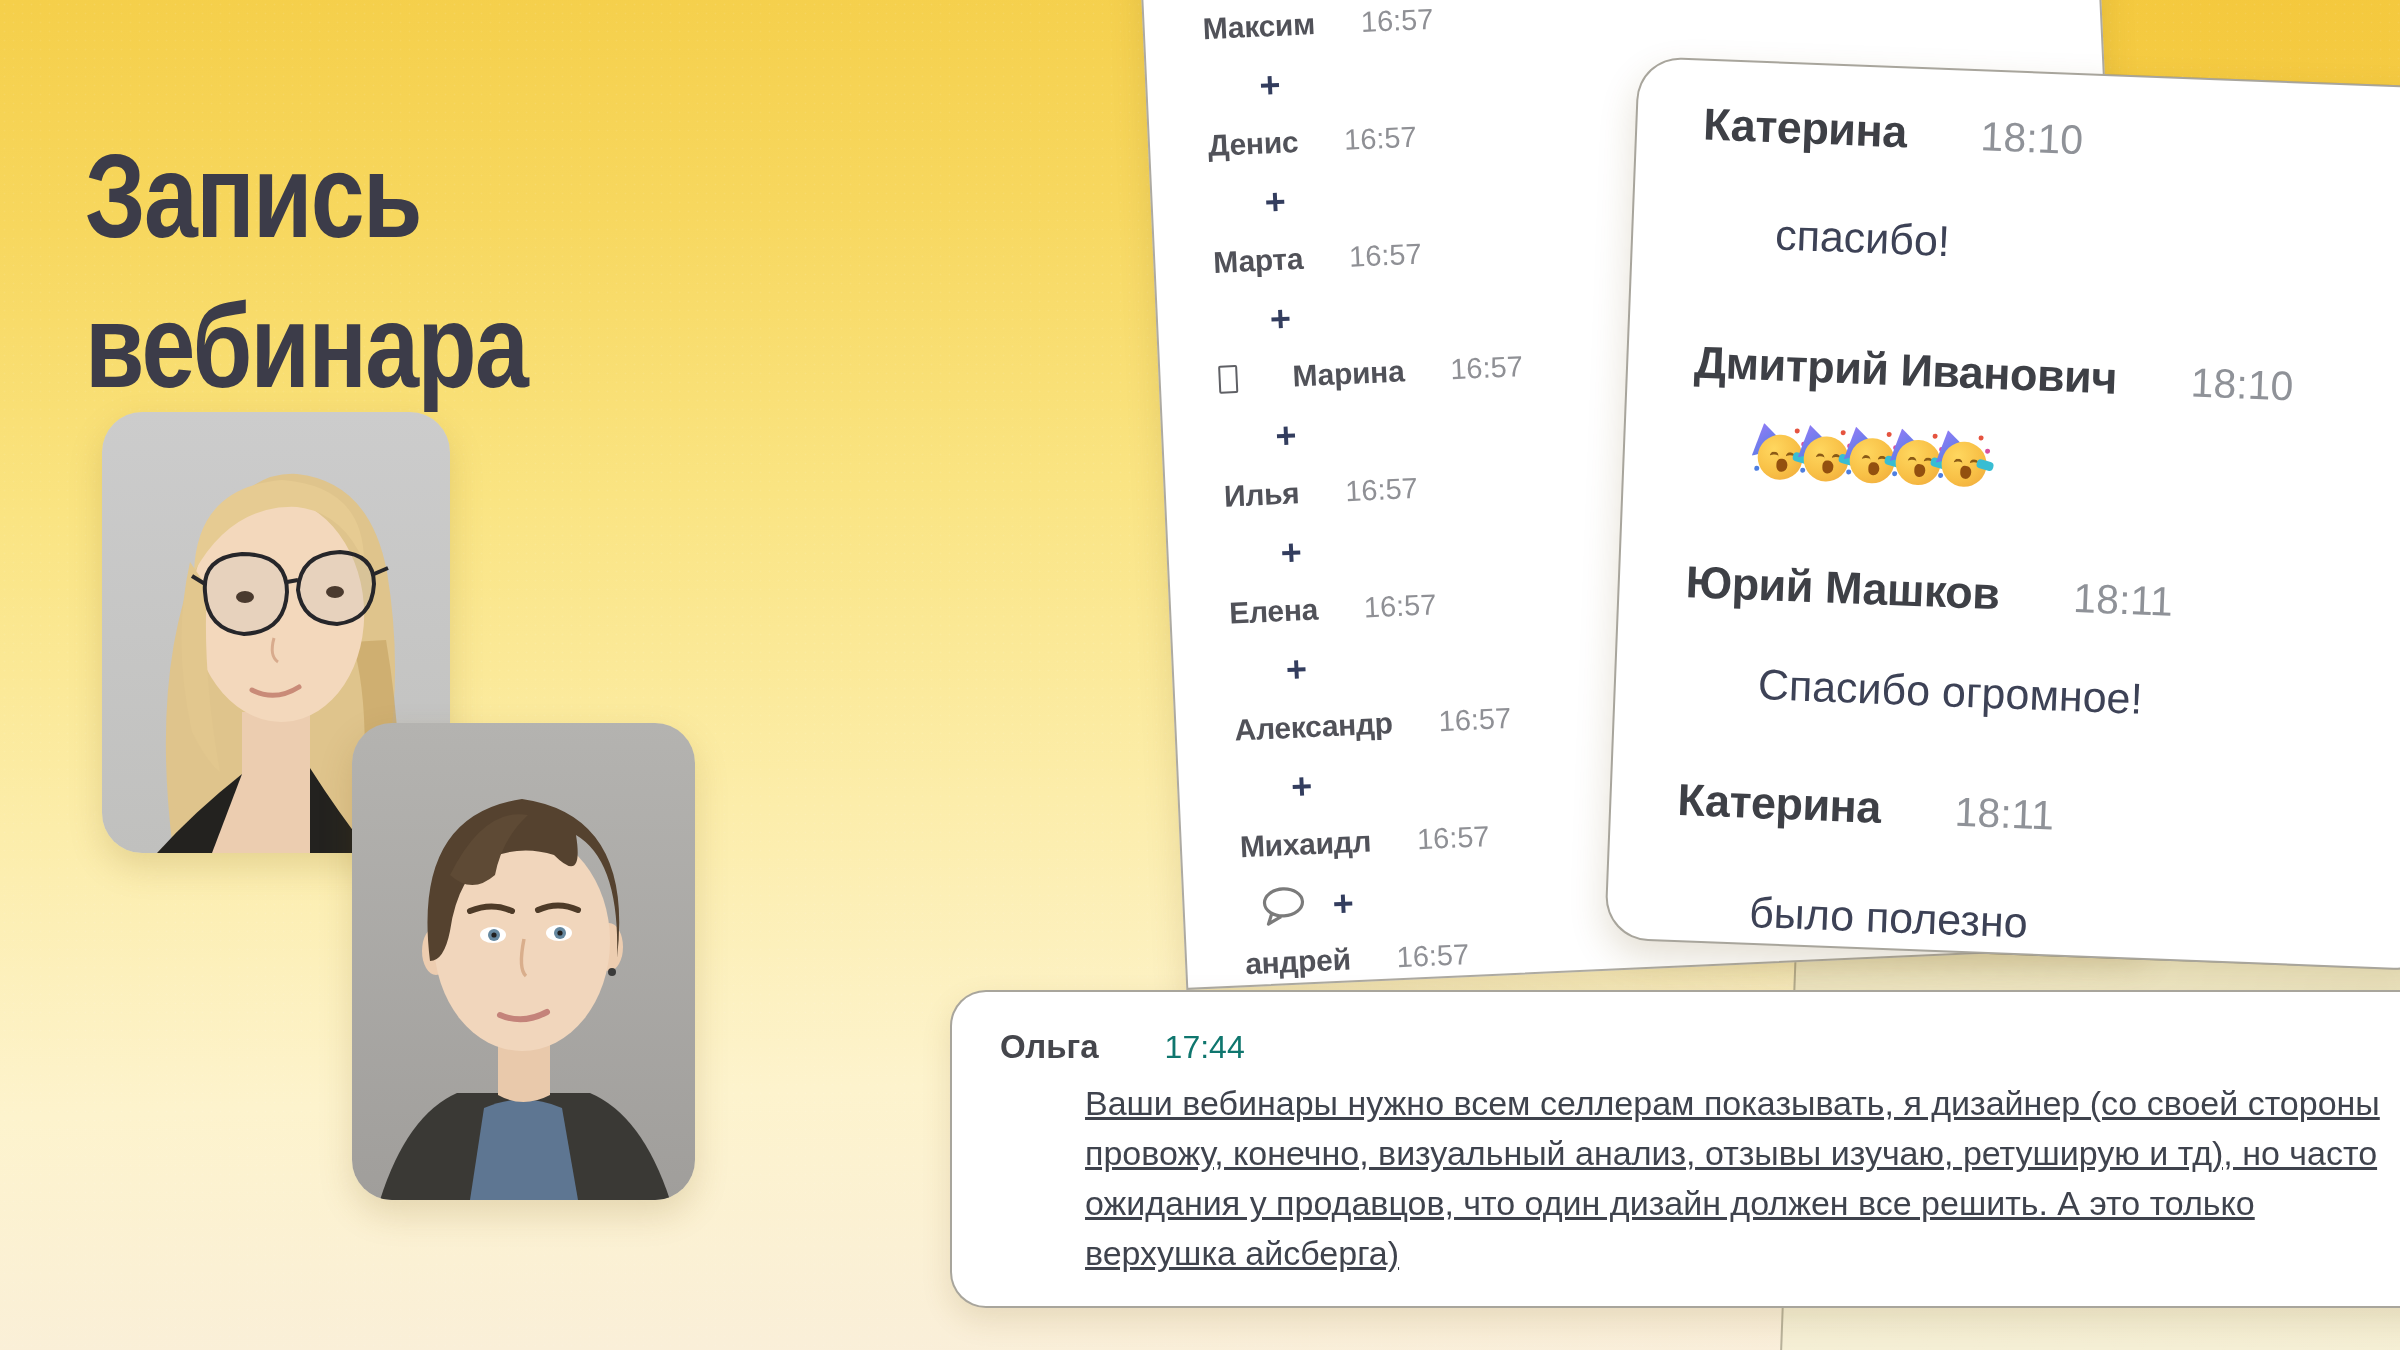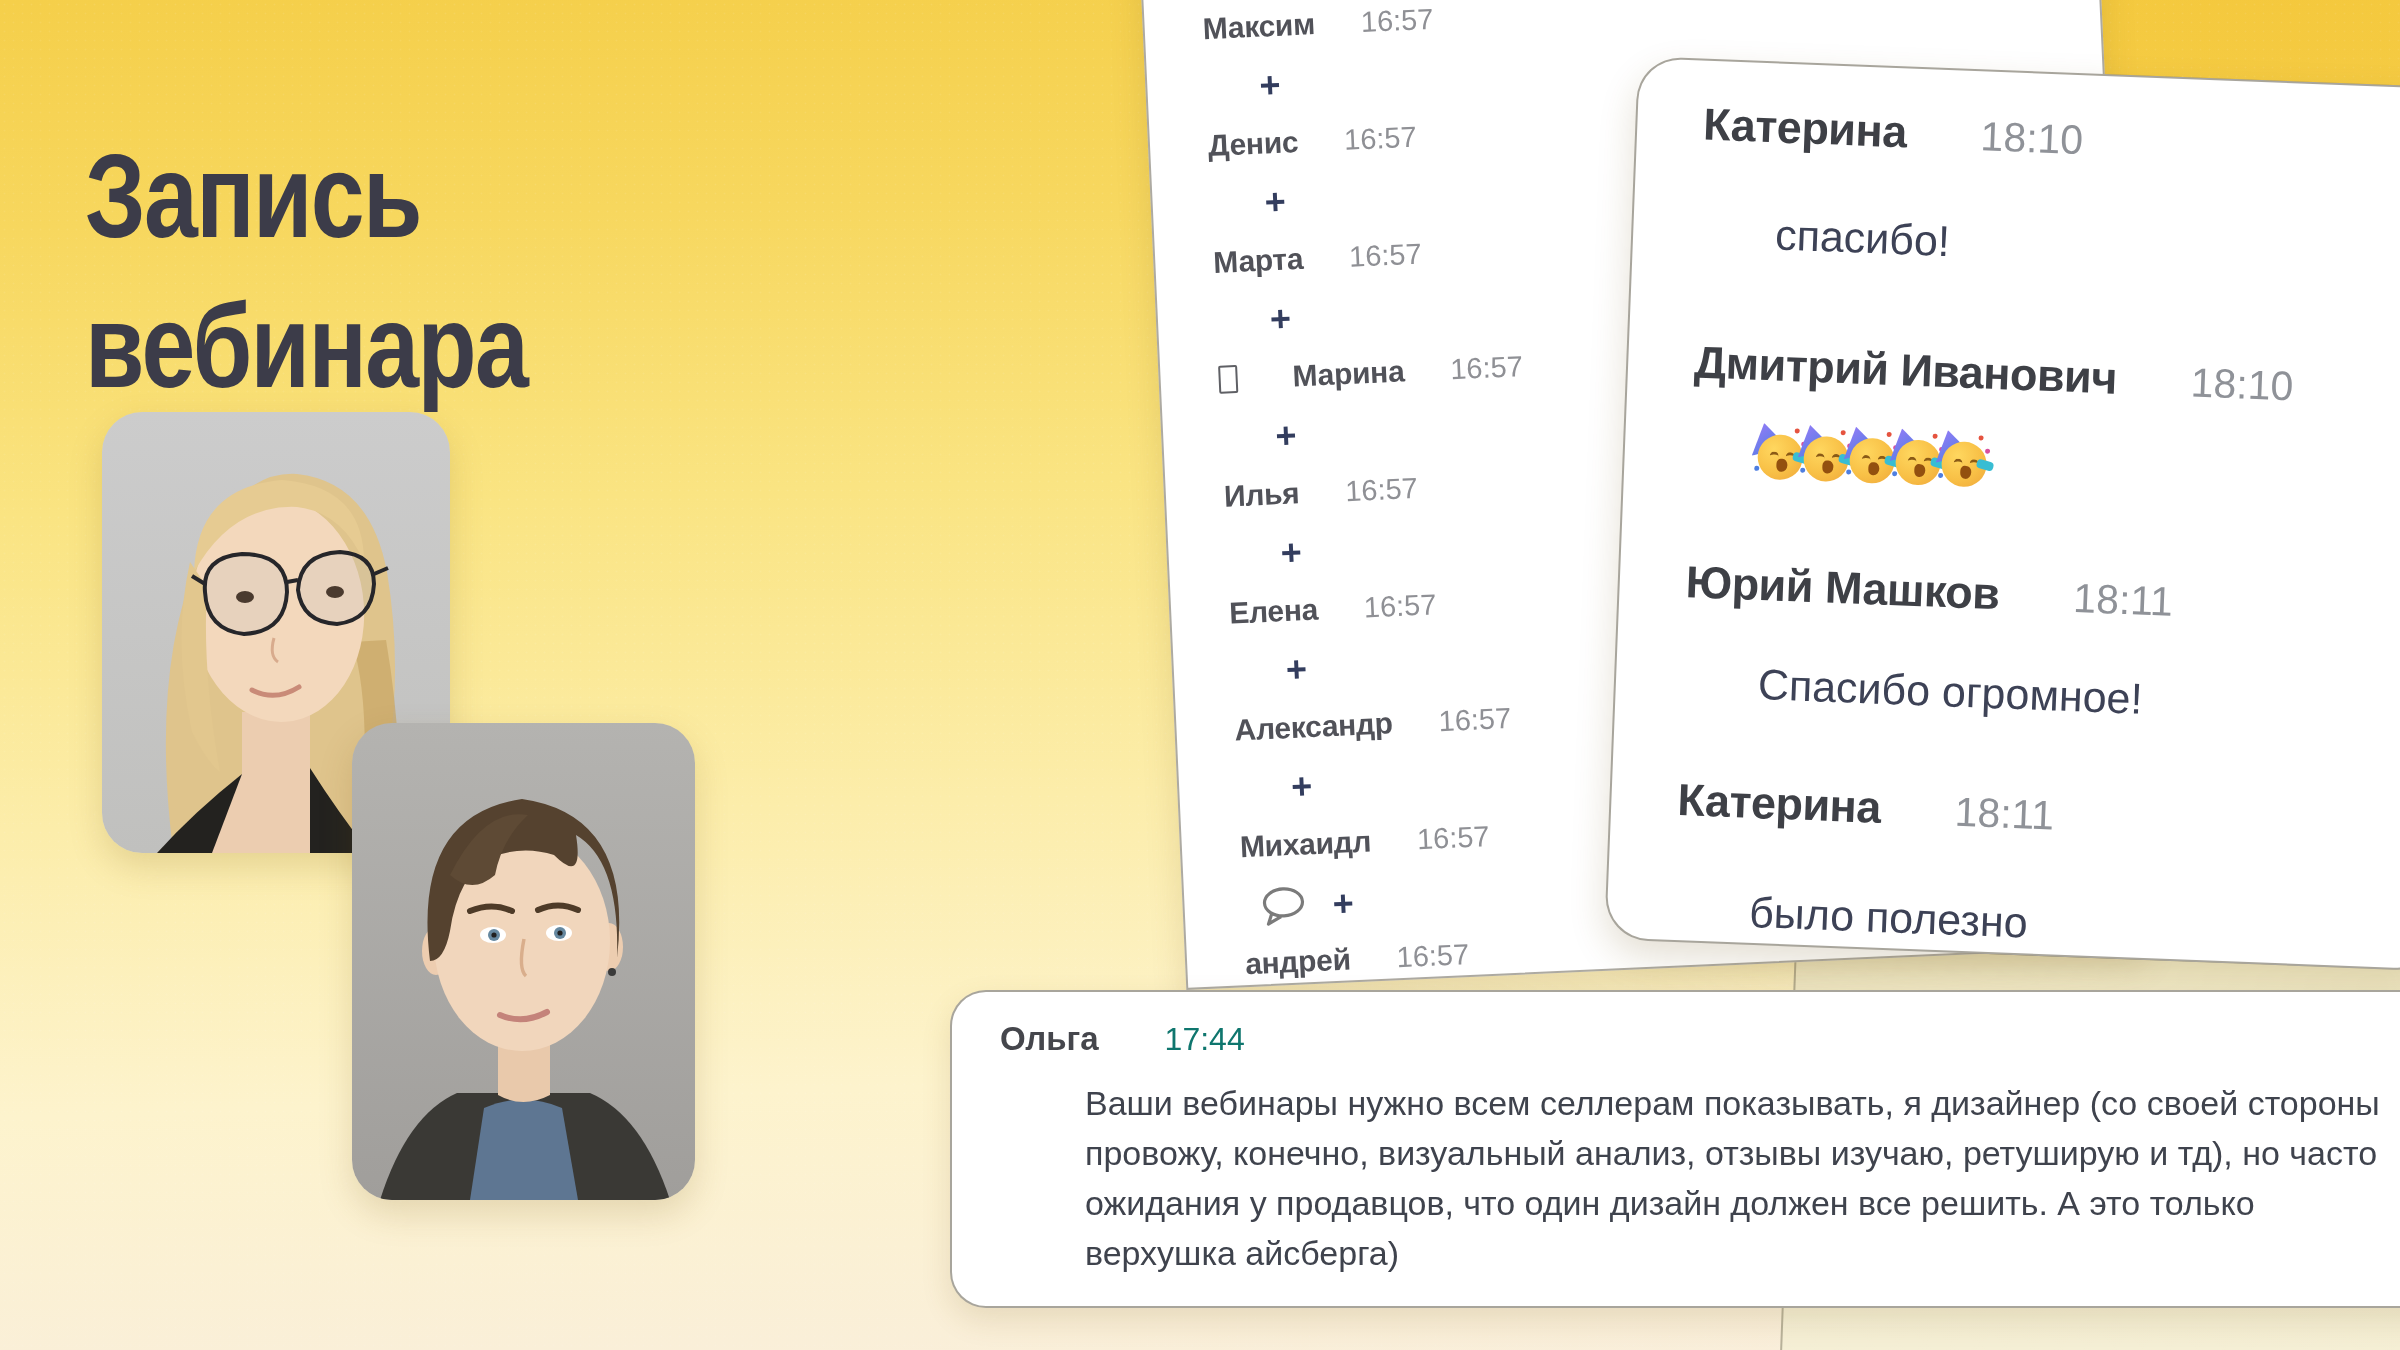--- a/index.html
+++ b/index.html
@@ -66,24 +66,24 @@
   .p-eye.pl{left:17px;}.p-eye.pr{left:33px;}
   .p-mouth{left:24px;top:33px;width:11px;height:13px;background:#93500f;border-radius:45% 55% 60% 50%;}
   .p-c{width:5px;height:5px;border-radius:50%;}
   .p-c.c1{left:41px;top:2px;background:#e5533f;}
   .p-c.c2{left:2px;top:41px;background:#4e7ee0;}
   .p-c.c3{left:48px;top:15px;background:#d84f9e;}
   
   .olga-card{position:absolute;left:950px;top:990px;width:1520px;height:314px;z-index:4;
     background:#ffffff;border:2px solid rgba(110,105,90,.6);border-radius:36px;
     box-shadow:0 12px 30px rgba(110,85,20,.14);}
-  .o-head{position:absolute;left:48px;top:28px;display:flex;gap:66px;align-items:center;}
+  .o-head{position:absolute;left:48px;top:36px;display:flex;gap:66px;align-items:center;}
   .o-name{font-size:33px;font-weight:700;color:#45464c;}
   .o-time{font-size:32px;color:#0f766e;}
-  .o-msg{position:absolute;left:133px;top:86px;width:1305px;font-size:34px;line-height:50px;color:#3f434d;}
+  .o-msg{position:absolute;left:133px;top:86px;width:1305px;font-size:34px;line-height:50px;color:#3f434d;text-decoration:underline;}
 </style>
 </head>
 <body>
 
 <div class="stage">
   <div class="bg-noise"></div>
 
   <h1 class="title">
     <span class="tl">Запись</span>
     <span class="tl">вебинара</span>

